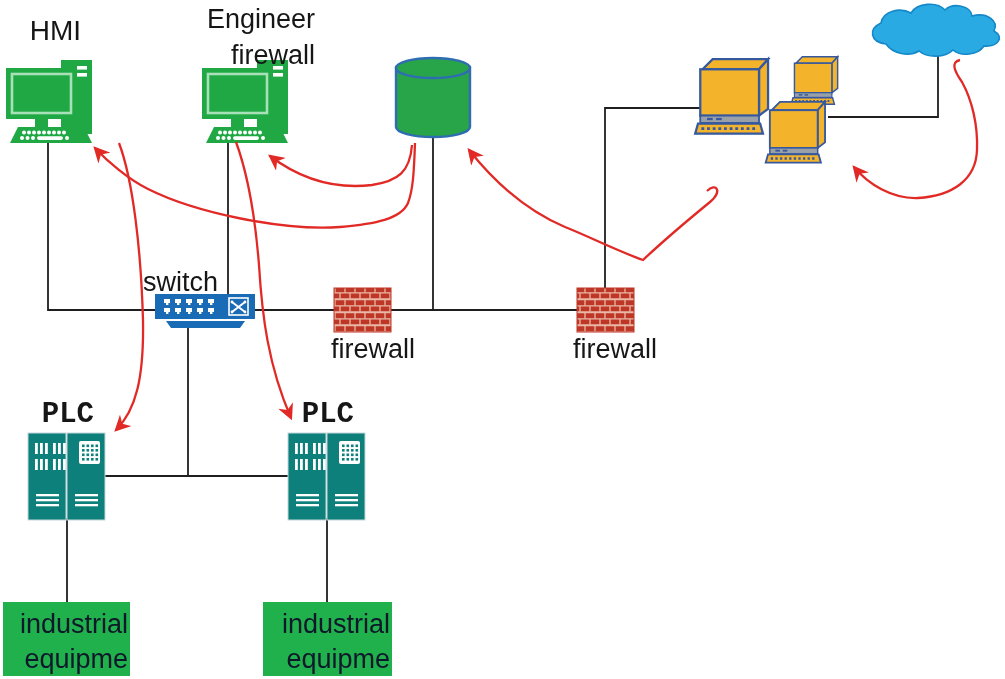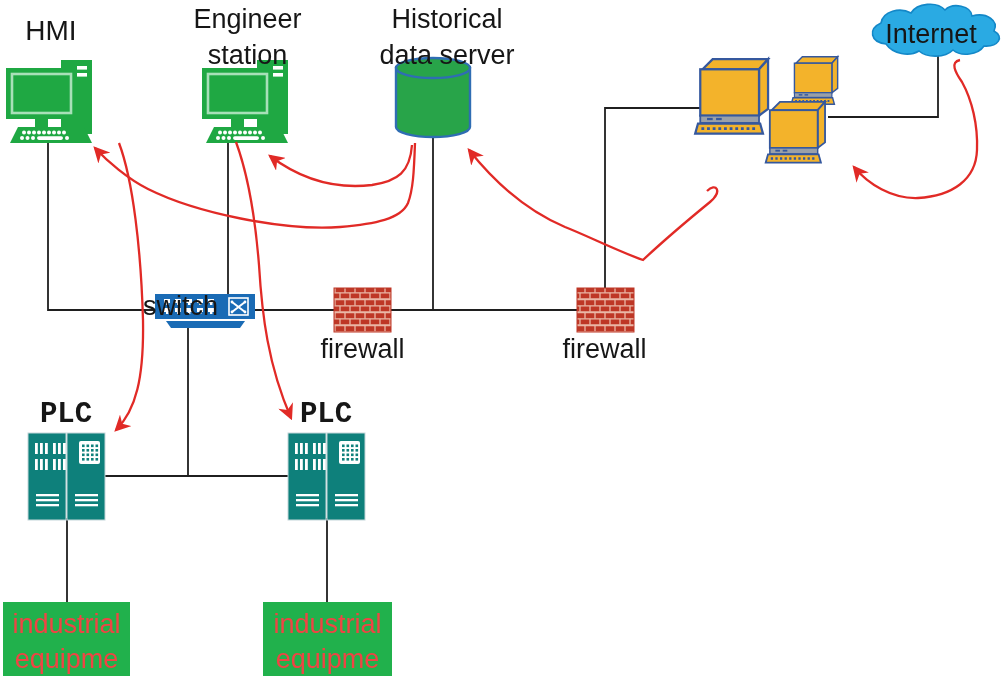--- a/index.html
+++ b/index.html
@@ -1,23 +1,23 @@
 <!DOCTYPE html>
 <html><head>
 <meta charset="utf-8">
 <style>
   html,body{margin:0;padding:0;background:#ffffff;}
   #stage{position:relative;width:1005px;height:679px;background:#ffffff;overflow:hidden;
          font-family:"Liberation Sans", sans-serif;}
   #diagram-svg{position:absolute;left:0;top:0;}
-  .lbl{position:absolute;color:#161616;font-size:27px;line-height:36px;text-align:center;
+  .lbl{position:absolute;color:#161616;font-size:27px;line-height:36px;text-align:right;
        white-space:normal;}
   .lbl-left{text-align:left;}
   .lbl-mono{font-family:"Liberation Mono", monospace;font-weight:bold;font-size:29px;line-height:24px;}
-  .lbl-white{color:#ef4444;font-size:27px;line-height:35px;}
+  .lbl-white{color:#0f172a;font-size:27px;line-height:35px;}
 </style>
 </head>
 <body>
 
 <div id="stage">
 
 <svg id="diagram-svg" width="1005" height="679" viewBox="0 0 1005 679">
   <defs>
     <marker id="arr" viewBox="0 0 10 10" refX="8.5" refY="5" markerWidth="7" markerHeight="7" orient="auto">
       <path d="M0,0 L10,5 L0,10 L3,5 Z" fill="#E12A26"></path>
@@ -185,28 +185,26 @@
     <path d="M707,191 C716,182 723,191 710,202 C688,220 660,244 643,260 C615,250 588,236 565,227 C532,213 500,189 469,150" marker-end="url(#arr)"></path>
     <path d="M412,145 C410,172 398,181 372,185 C338,189 303,181 270,156" marker-end="url(#arr)"></path>
     <path d="M415,143 C414,172 413,190 408,203 C401,219 375,224 340,227 C283,231 196,213 148,189 C128,179 107,161 95,148" marker-end="url(#arr)"></path>
     <path d="M119,143 C133,180 141,250 143,320 C144,378 136,410 116,430" marker-end="url(#arr)"></path>
     <path d="M236,142 C247,172 255,215 259,265 C262,315 268,365 291,418" marker-end="url(#arr)"></path>
   </g>
 </svg>
 
 <div class="lbl" style="left:21px;top:13px;width:60px;font-size:28px;">HMI</div>
 
-<div class="lbl" style="left:180px;top:1px;width:135px;">Engineer station</div>
-
-<div class="lbl" style="left:367px;top:1px;width:160px;">Historical data server</div>
-
-<div class="lbl" style="left:876px;top:16px;width:110px;">Internet</div>
-
-
-<div class="lbl lbl-left" style="left:143px;top:264px;width:90px;margin-top:24px;">switch</div>
+<div class="lbl" style="left:180px;top:1px;width:135px;">Engineer firewall</div>
+
+
+
+
+<div class="lbl lbl-left" style="left:143px;top:264px;width:90px;">switch</div>
 
 <div class="lbl" style="left:310px;top:331px;width:105px;">firewall</div>
 
 <div class="lbl" style="left:552px;top:331px;width:105px;">firewall</div>
 
 <div class="lbl lbl-mono" style="left:38px;top:403px;width:56px;">PLC</div>
 
 <div class="lbl lbl-mono" style="left:298px;top:403px;width:56px;">PLC</div>
 
 <div class="lbl lbl-white" style="left:5px;top:607px;width:123px;">industrial equipme</div>

